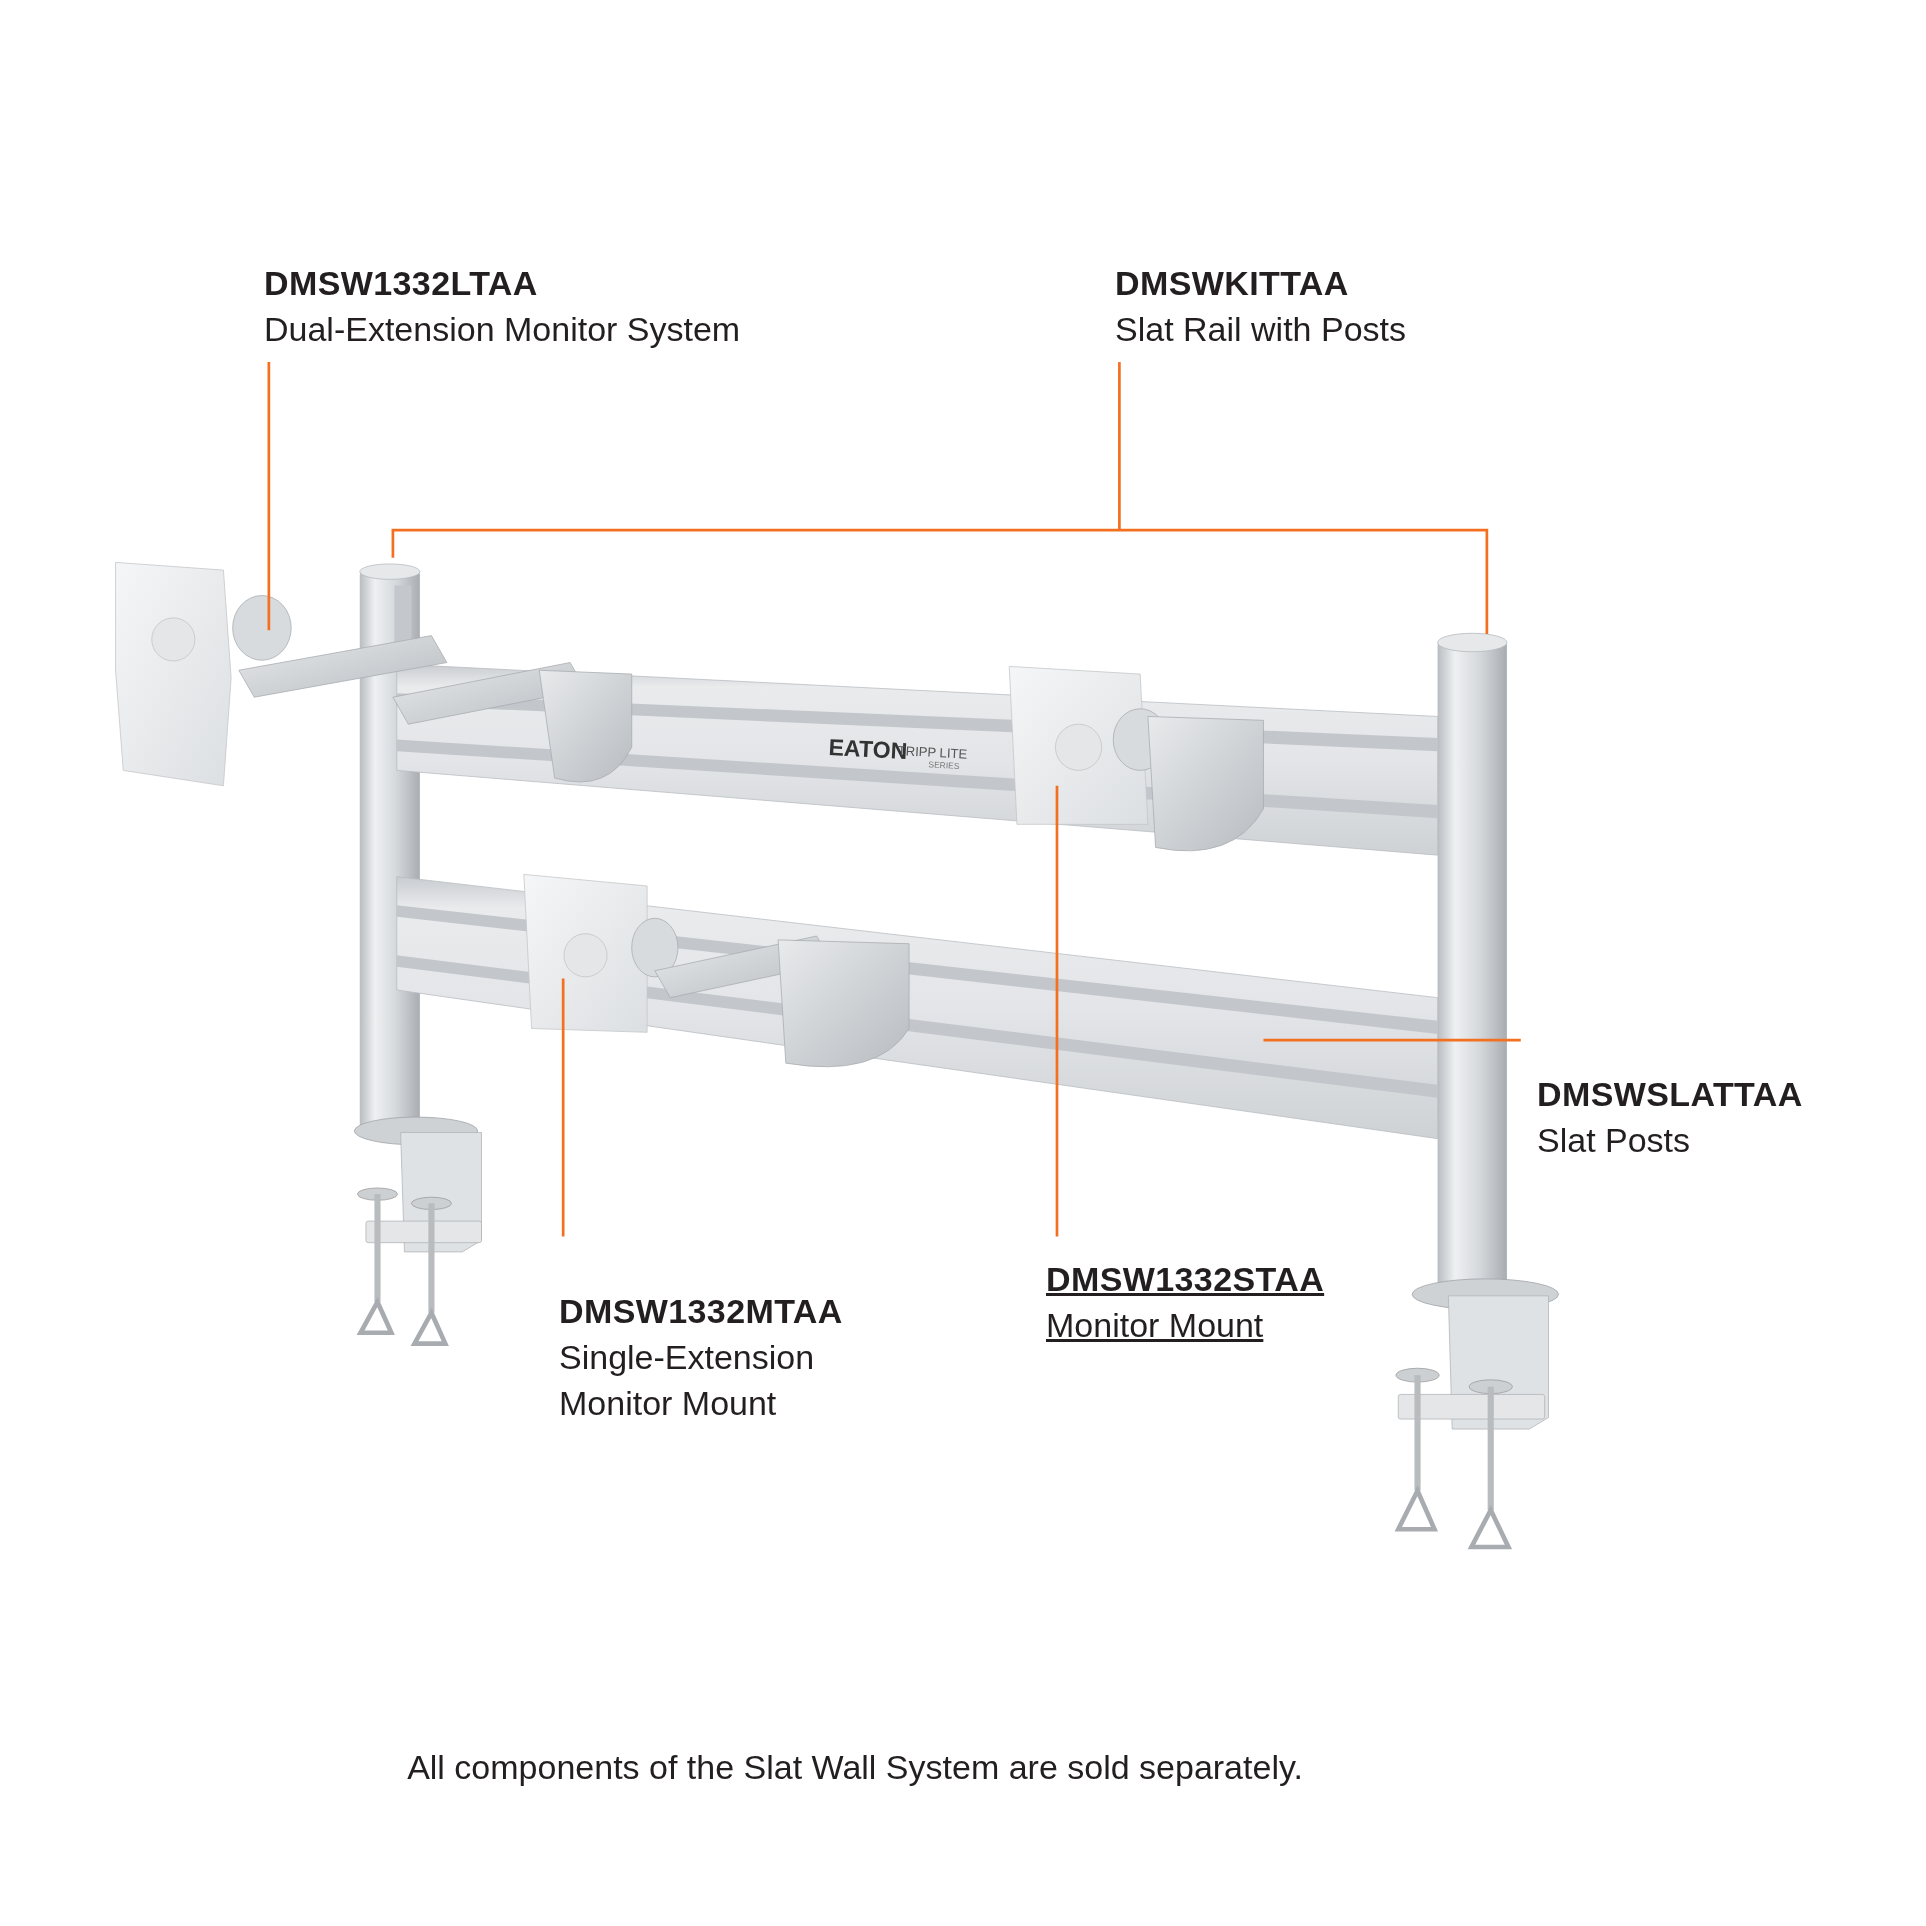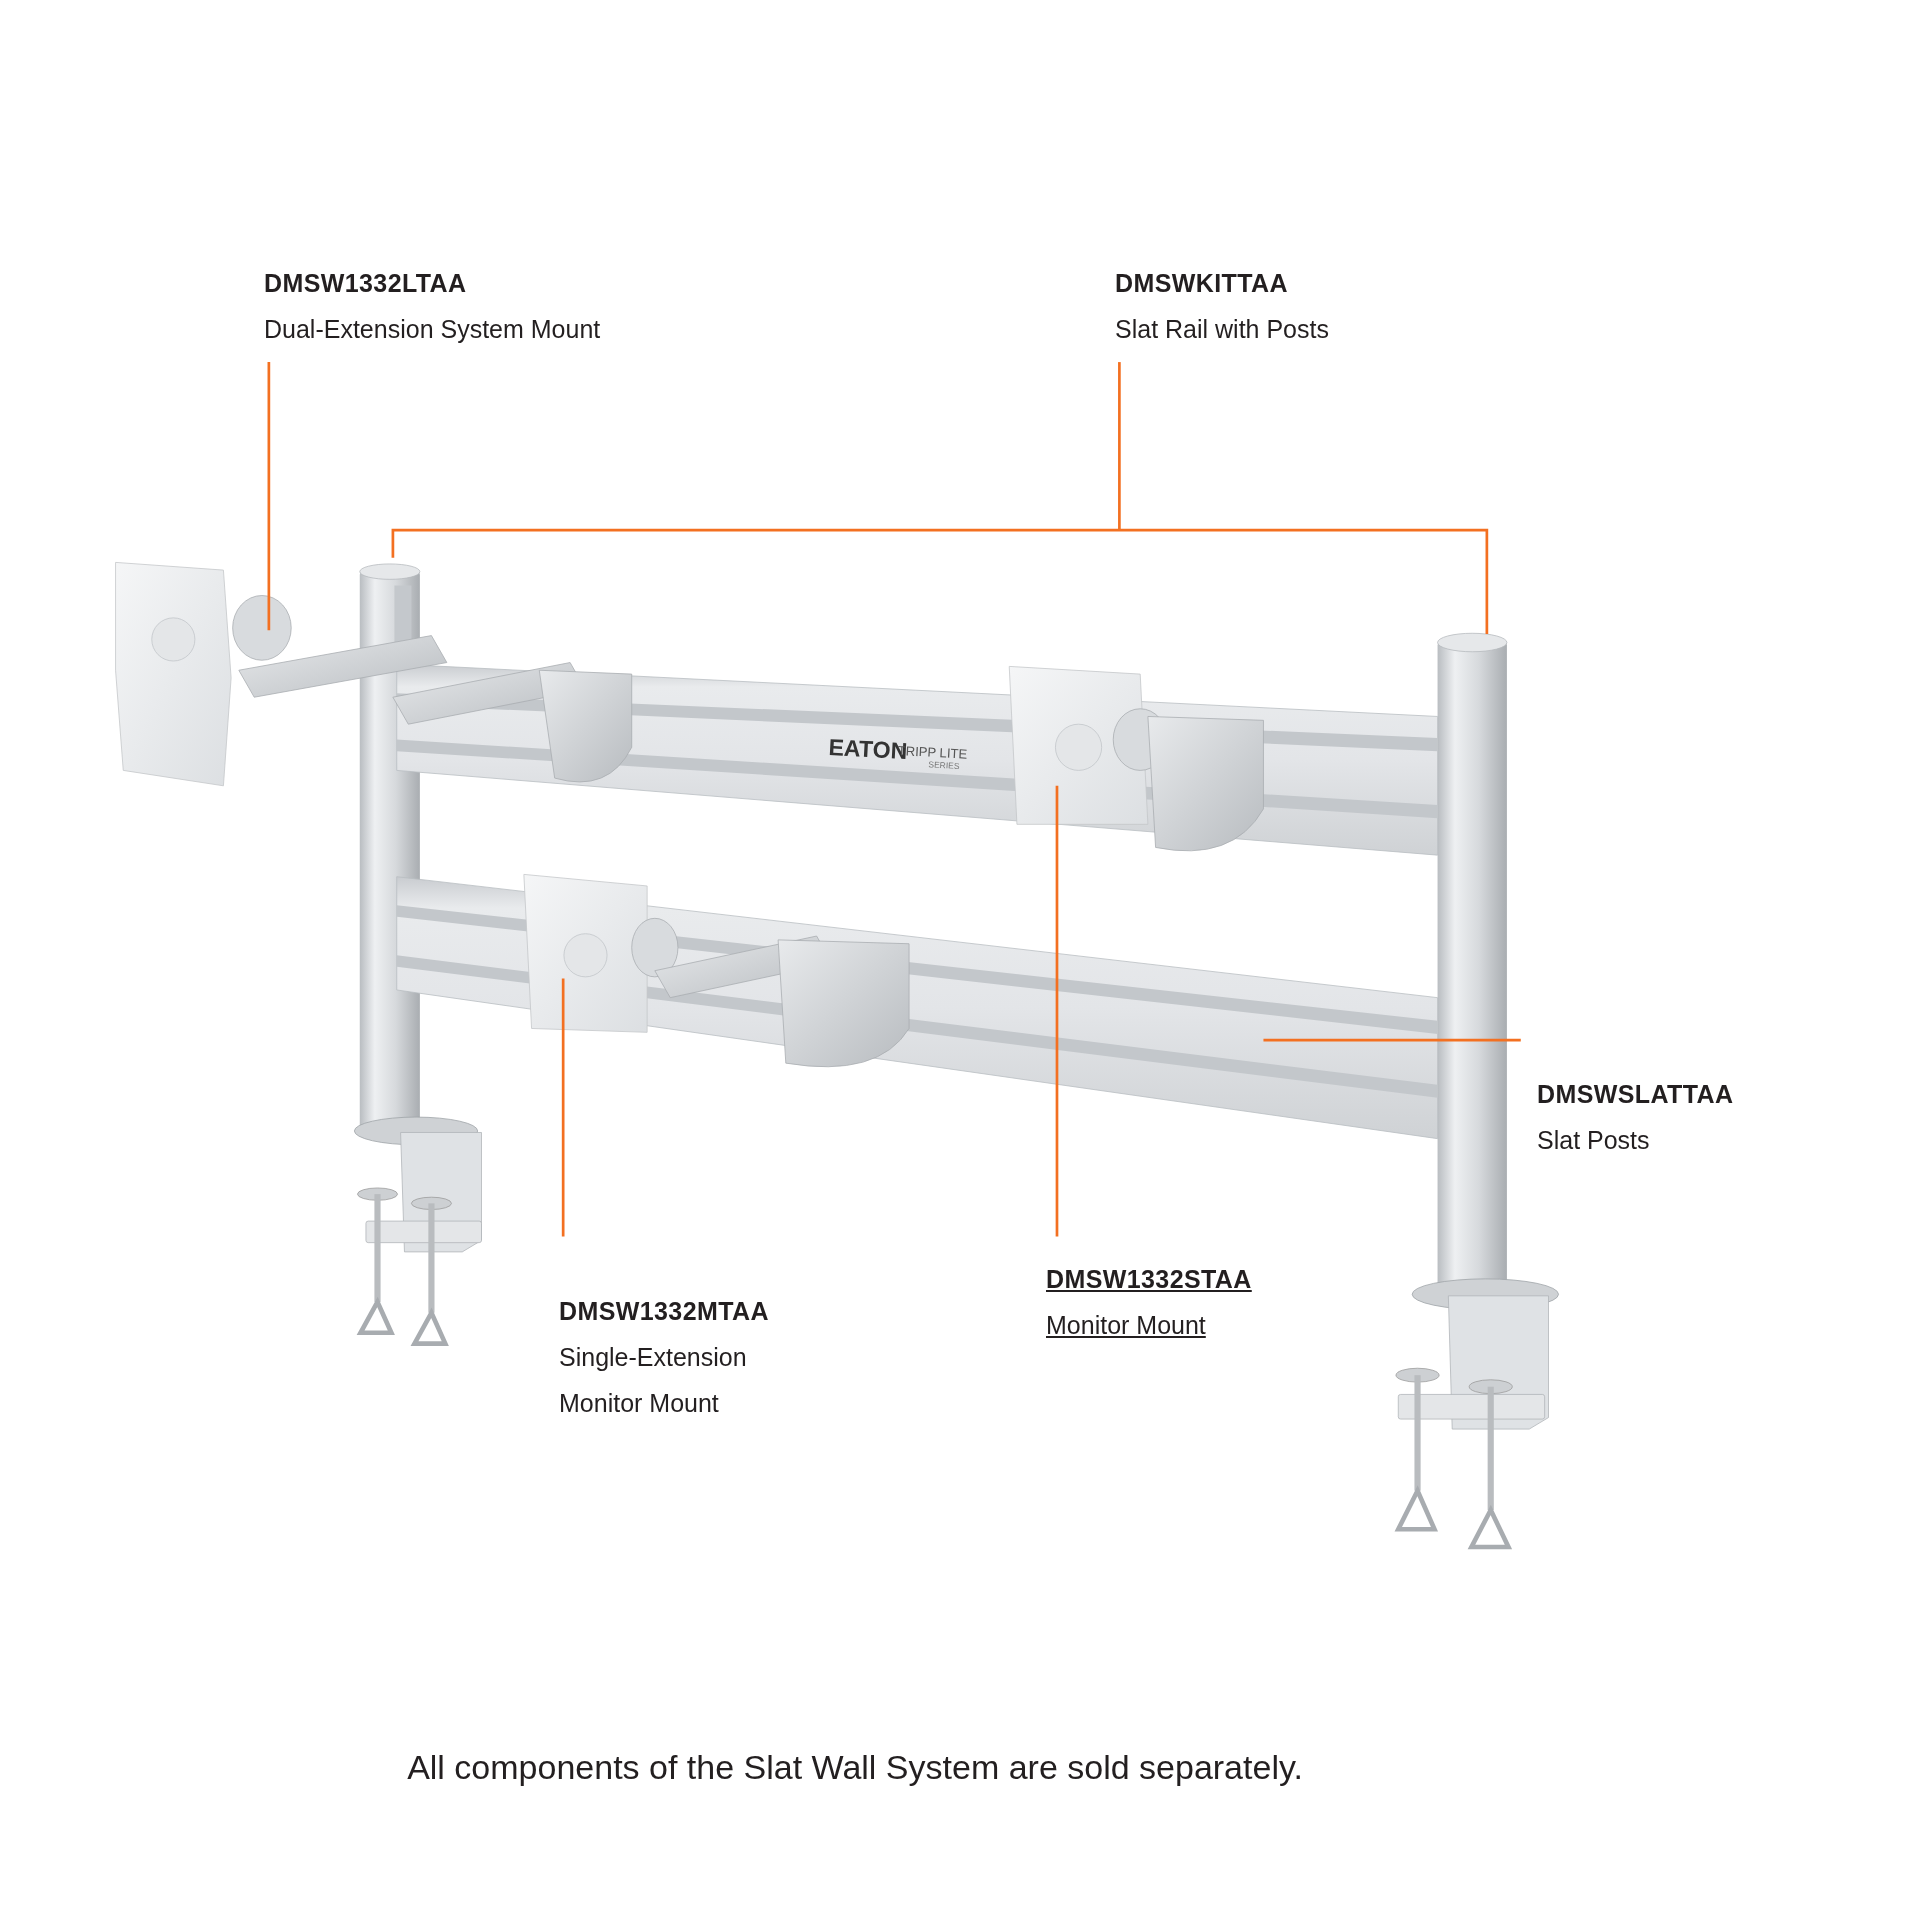--- a/index.html
+++ b/index.html
@@ -1,19 +1,19 @@
 <!DOCTYPE html>
 <html style="font-size:12.3px"><head>
 <meta charset="utf-8">
 <style>
   html, body { margin:0; padding:0; background:#ffffff; }
   body { width:1926px; height:1926px; position:relative; overflow:hidden;
          font-family:"Liberation Sans", "DejaVu Sans", sans-serif; color:#231f20; }
   .canvas { position:absolute; left:0; top:0; width:1926px; height:1926px; }
-  .label { position:absolute; line-height:46px; font-size:25px; }
+  .label { position:absolute; line-height:46px; font-size:34px; }
   .label .code { font-weight:700; letter-spacing:0.4px; display:block; }
   .label .desc { font-weight:400; display:block; }
   .footer { position:absolute; left:0; width:1710px; top:1748px; text-align:center;
             font-size:34px; color:#231f20; }
   svg { position:absolute; left:0; top:0; }
 </style>
 </head>
 <body>
 
 <div class="canvas">
@@ -127,21 +127,21 @@
       <line x1="1640" y1="1350" x2="1974" y2="1350"></line>
 
       <line x1="731" y1="1270" x2="731" y2="1605"></line>
 
       <line x1="1372" y1="1020" x2="1372" y2="1605"></line>
     </g>
   </svg>
 
   <div class="label" style="left:264px; top:260px;">
     <span class="code">DMSW1332LTAA</span>
-    <span class="desc">Dual-Extension System Mount</span>
+    <span class="desc">Dual-Extension Monitor System</span>
   </div>
 
   <div class="label" style="left:1115px; top:260px;">
     <span class="code">DMSWKITTAA</span>
     <span class="desc">Slat Rail with Posts</span>
   </div>
 
   <div class="label" style="left:1537px; top:1071px;">
     <span class="code">DMSWSLATTAA</span>
     <span class="desc">Slat Posts</span>

